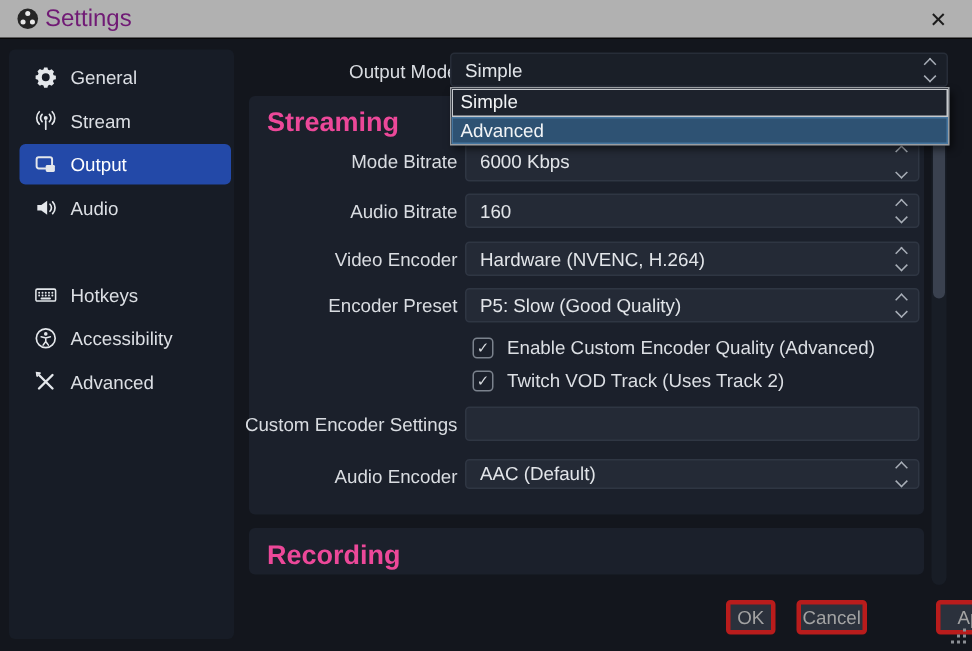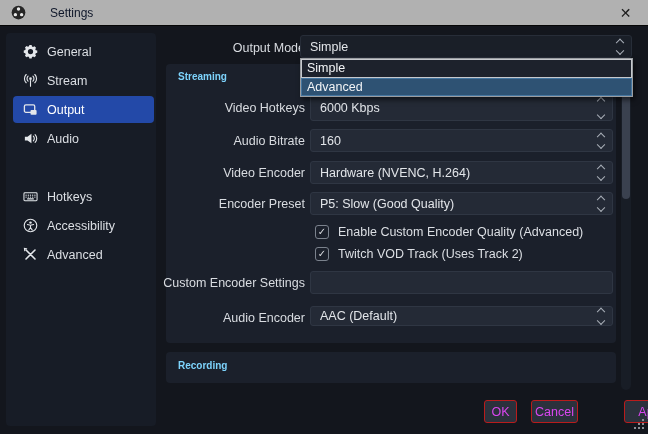--- a/index.html
+++ b/index.html
@@ -3,35 +3,35 @@
 <meta charset="utf-8">
 <style>
   html,body{margin:0;padding:0;background:#2b2b2b;}
   .window{position:relative;width:648px;height:434px;overflow:hidden;
     font-family:"Liberation Sans",sans-serif;background:#13161d;
     -webkit-font-smoothing:antialiased;}
   
   .titlebar{position:absolute;left:0;top:0;width:648px;height:26px;background:#b1b1b1;
     border-bottom:1px solid #060606;display:flex;align-items:center;box-sizing:border-box;}
   .logo{margin-left:11px;display:flex;align-items:center;}
-  .title-text{color:#0f172a;font-size:12px;margin-left:24px;}
+  .title-text{color:#701a75;font-size:16px;margin-left:4px;}
   .close-btn{position:absolute;right:0;top:0;width:45px;height:25px;display:flex;
     align-items:center;justify-content:center;color:#1b1b1b;font-size:14px;cursor:default;}
   
   .sidebar{position:absolute;left:6px;top:33px;width:150px;height:393px;background:#171c26;border-radius:4px;}
   .side-item{position:absolute;left:7px;width:141px;height:27px;border-radius:4px;display:flex;
     align-items:center;padding-left:9px;box-sizing:border-box;color:#dcdfe4;font-size:12.5px;}
   .side-item.selected{background:#2349a8;color:#ffffff;}
   .side-icon{width:17px;height:16px;margin-right:8px;display:flex;align-items:center;justify-content:center;color:#e4e7eb;}
   .side-icon svg{display:block;}
   
   .lbl{position:absolute;color:#d9dce1;font-size:12.5px;text-align:right;width:139px;left:166px;height:15px;line-height:15px;}
   .lbl.wide{width:220px;left:85px;}
   .panel{position:absolute;background:#1b202b;border-radius:4px;}
-  .panel-h{position:absolute;color:#7dd3fc;font-weight:bold;font-size:10px;}
+  .panel-h{position:absolute;color:#ec4899;font-weight:bold;font-size:18px;}
   
   .combo,.textin{position:absolute;background:#242a36;border:1px solid #2f3643;border-radius:3px;
     color:#e2e5e9;font-size:12.5px;display:flex;align-items:center;padding:0 24px 0 9px;box-sizing:border-box;}
   .textin{padding-right:9px;}
   .combo.toplevel{background:#1a1f28;border-color:#272d38;}
   .chev{position:absolute;right:8px;top:50%;transform:translateY(-50%);display:flex;flex-direction:column;gap:2.5px;}
   .chev.tall{gap:8px;}
   .chev i{width:5px;height:5px;border:solid #a9afb8;border-width:1.4px 1.4px 0 0;display:block;}
   .chev .up{transform:rotate(-45deg);}
   .chev .dn{transform:rotate(135deg);}
@@ -42,22 +42,22 @@
   .dd-current{background:#1d222c;box-shadow:inset 0 0 0 1px #c6c9cd;}
   .dd-highlight{background:#2e5273;box-shadow:inset 0 0 0 1px #44759f;}
   
   .cbrow{position:absolute;left:315px;height:15px;display:flex;align-items:center;color:#dcdfe4;font-size:12.5px;}
   .cbox{width:12px;height:12px;border:1px solid #7b828d;border-radius:3px;background:#1b202b;
     display:flex;align-items:center;justify-content:center;font-size:10px;color:#d9dce0;margin-right:9px;flex:none;}
   
   .sb{position:absolute;left:621px;top:64px;width:10px;height:326px;background:#181d26;border-radius:5px;}
   .sb-thumb{position:absolute;left:1px;top:29px;width:8px;height:106px;background:#3a414f;border-radius:4px;}
   
-  .btn{position:absolute;top:400px;height:23px;background:#2b313c;border:1px solid #b91c1c;border-radius:3px;
-    color:#d946ef;font-size:12.5px;display:flex;align-items:center;justify-content:center;box-sizing:border-box;cursor:default;}
+  .btn{position:absolute;top:400px;height:23px;background:#2b313c;border:3px solid #b91c1c;border-radius:3px;
+    color:#a3a3a3;font-size:12.5px;display:flex;align-items:center;justify-content:center;box-sizing:border-box;cursor:default;}
   
   .grip{position:absolute;left:634px;top:427px;width:2px;height:2px;background:#8b8e94;
     box-shadow:4px 0 #8b8e94,8px 0 #8b8e94,4px -4px #8b8e94,8px -4px #8b8e94,8px -8px #8b8e94;}
 </style>
 </head>
 <body>
 
 <div class="window">
 
   <div class="titlebar">
@@ -151,21 +151,21 @@
   </div>
 
   <div class="dropdown">
     <div class="dd-item dd-current">Simple</div>
     <div class="dd-item dd-highlight">Advanced</div>
   </div>
 
   <div class="panel" style="left:166px;top:64px;width:450px;height:279px"></div>
   <div class="panel-h" style="left:178px;top:71px">Streaming</div>
 
-  <div class="lbl" style="top:101px">Video Hotkeys</div>
+  <div class="lbl" style="top:101px">Mode Bitrate</div>
   <div class="combo" style="left:310px;top:95px;width:303px;height:26px">
     <span>6000 Kbps</span>
     <span class="chev tall">
         <i class="up"></i>
         <i class="dn"></i>
       </span>
   </div>
 
   <div class="lbl" style="top:134px">Audio Bitrate</div>
   <div class="combo" style="left:310px;top:129px;width:303px;height:23px">

